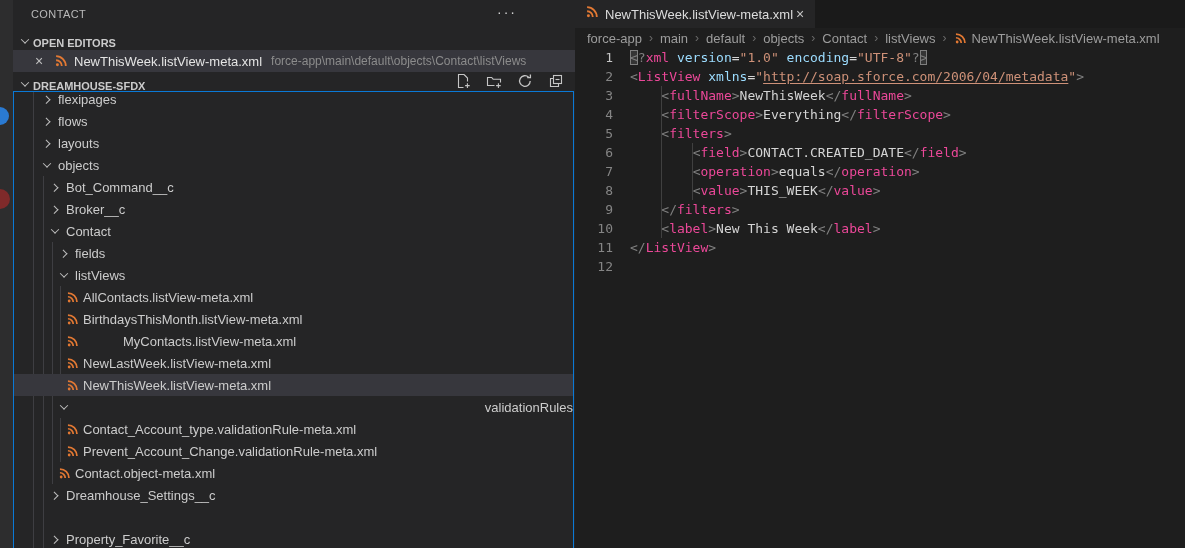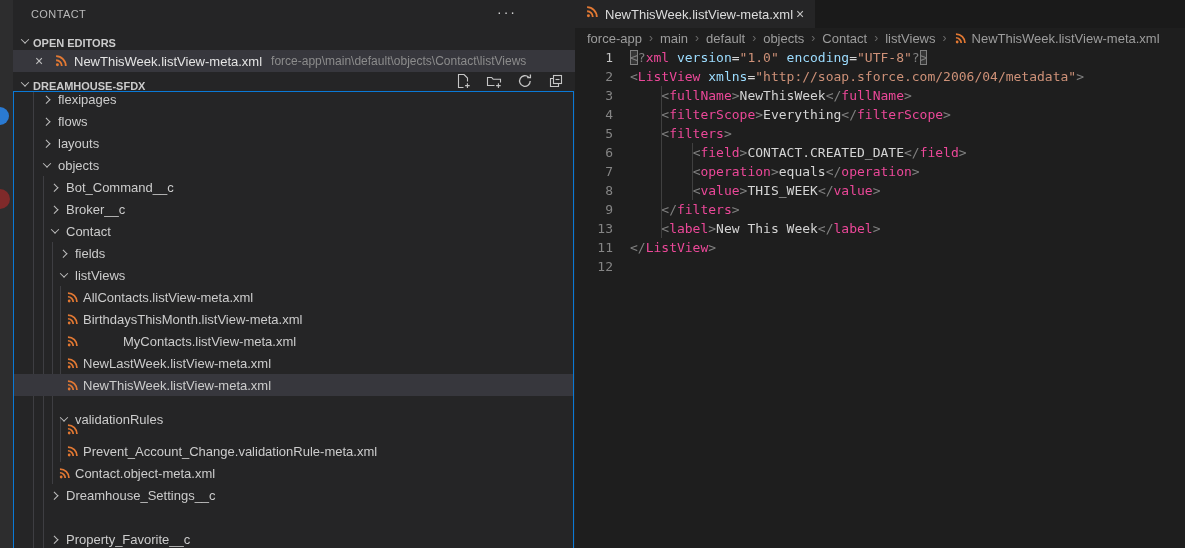--- a/index.html
+++ b/index.html
@@ -64,21 +64,21 @@
     font-family:"DejaVu Sans Mono",monospace; font-size:13px; line-height:19px; }
   .cl { display:flex; height:19px; white-space:pre; }
   .ln { width:38px; text-align:right; color:#858585; flex:none; user-select:none; }
   .ln.act { color:#c6c6c6; }
   .lc { margin-left:17px; }
   .tk-k { color:#808080; }
   .tk-t { color:#ec4899; }
   .tk-a { color:#9cdcfe; }
   .tk-s { color:#ce9178; }
   .tk-x { color:#d4d4d4; }
-  .lnk { text-underline-offset:2px; }
+  .lnk { text-decoration:underline; text-underline-offset:2px; }
   .bm { outline:1px solid #7f7f7f; outline-offset:-1px; background:rgba(115,115,115,.28); }
   .cguide { position:absolute; width:1px; background:#404040; }
 </style>
 </head>
 <body>
 
 <div class="stage">
 
   <div class="activity">
     <div class="badge blue" style="background: rgb(42, 122, 210);"></div>
@@ -249,34 +249,35 @@
         <div class="trow sel" style="top: 282px; padding-left: 50px;">
           <span class="fico">
             <svg width="13" height="13" viewBox="0 0 16 16">
               <circle cx="3.9" cy="12.3" r="1.7" fill="#e37933"></circle>
               <path d="M2.4 7.1a6.5 6.5 0 0 1 6.5 6.5" fill="none" stroke="#e37933" stroke-width="2.1"></path>
               <path d="M2.4 2.5a11.1 11.1 0 0 1 11.1 11.1" fill="none" stroke="#e37933" stroke-width="2.1"></path>
             </svg>
           </span>
           <span class="label">NewThisWeek.listView-meta.xml</span>
         </div>
-        <div class="trow" style="top: 316px; padding-left: 42px;">
+        <div class="trow" style="top: 304px; padding-left: 42px; justify-content: space-between;">
           <span class="chevbox">
             <span class="chev down"></span>
           </span>
           <span class="label">validationRules</span>
         </div>
         <div class="trow" style="top: 326px; padding-left: 50px;">
           <span class="fico">
             <svg width="13" height="13" viewBox="0 0 16 16">
               <circle cx="3.9" cy="12.3" r="1.7" fill="#e37933"></circle>
               <path d="M2.4 7.1a6.5 6.5 0 0 1 6.5 6.5" fill="none" stroke="#e37933" stroke-width="2.1"></path>
               <path d="M2.4 2.5a11.1 11.1 0 0 1 11.1 11.1" fill="none" stroke="#e37933" stroke-width="2.1"></path>
             </svg>
           </span>
+          <span class="label">Contact_Account_type.validationRule-meta.xml</span>
         </div>
         <div class="trow" style="top: 370px; padding-left: 42px;">
           <span class="fico">
             <svg width="13" height="13" viewBox="0 0 16 16">
               <circle cx="3.9" cy="12.3" r="1.7" fill="#e37933"></circle>
               <path d="M2.4 7.1a6.5 6.5 0 0 1 6.5 6.5" fill="none" stroke="#e37933" stroke-width="2.1"></path>
               <path d="M2.4 2.5a11.1 11.1 0 0 1 11.1 11.1" fill="none" stroke="#e37933" stroke-width="2.1"></path>
             </svg>
           </span>
           <span class="label">Contact.object-meta.xml</span>
@@ -345,19 +346,19 @@
         <div class="cguide" style="left: 117px; top: 95px; height: 57px;"></div>
         <div class="cl"><span class="ln act">1</span><span class="lc"><span class="tk-k bm">&lt;</span><span class="tk-k">?</span><span class="tk-t">xml</span><span class="tk-x"> </span><span class="tk-a">version</span><span class="tk-x">=</span><span class="tk-s">"1.0"</span><span class="tk-x"> </span><span class="tk-a">encoding</span><span class="tk-x">=</span><span class="tk-s">"UTF-8"</span><span class="tk-k">?</span><span class="tk-k bm">&gt;</span></span></div>
         <div class="cl"><span class="ln">2</span><span class="lc"><span class="tk-k">&lt;</span><span class="tk-t">ListView</span><span class="tk-x"> </span><span class="tk-a">xmlns</span><span class="tk-x">=</span><span class="tk-s">"</span><span class="tk-s lnk">http://soap.sforce.com/2006/04/metadata</span><span class="tk-s">"</span><span class="tk-k">&gt;</span></span></div>
         <div class="cl"><span class="ln">3</span><span class="lc"><span class="tk-x">    </span><span class="tk-k">&lt;</span><span class="tk-t">fullName</span><span class="tk-k">&gt;</span><span class="tk-x">NewThisWeek</span><span class="tk-k">&lt;/</span><span class="tk-t">fullName</span><span class="tk-k">&gt;</span></span></div>
         <div class="cl"><span class="ln">4</span><span class="lc"><span class="tk-x">    </span><span class="tk-k">&lt;</span><span class="tk-t">filterScope</span><span class="tk-k">&gt;</span><span class="tk-x">Everything</span><span class="tk-k">&lt;/</span><span class="tk-t">filterScope</span><span class="tk-k">&gt;</span></span></div>
         <div class="cl"><span class="ln">5</span><span class="lc"><span class="tk-x">    </span><span class="tk-k">&lt;</span><span class="tk-t">filters</span><span class="tk-k">&gt;</span></span></div>
         <div class="cl"><span class="ln">6</span><span class="lc"><span class="tk-x">        </span><span class="tk-k">&lt;</span><span class="tk-t">field</span><span class="tk-k">&gt;</span><span class="tk-x">CONTACT.CREATED_DATE</span><span class="tk-k">&lt;/</span><span class="tk-t">field</span><span class="tk-k">&gt;</span></span></div>
         <div class="cl"><span class="ln">7</span><span class="lc"><span class="tk-x">        </span><span class="tk-k">&lt;</span><span class="tk-t">operation</span><span class="tk-k">&gt;</span><span class="tk-x">equals</span><span class="tk-k">&lt;/</span><span class="tk-t">operation</span><span class="tk-k">&gt;</span></span></div>
         <div class="cl"><span class="ln">8</span><span class="lc"><span class="tk-x">        </span><span class="tk-k">&lt;</span><span class="tk-t">value</span><span class="tk-k">&gt;</span><span class="tk-x">THIS_WEEK</span><span class="tk-k">&lt;/</span><span class="tk-t">value</span><span class="tk-k">&gt;</span></span></div>
         <div class="cl"><span class="ln">9</span><span class="lc"><span class="tk-x">    </span><span class="tk-k">&lt;/</span><span class="tk-t">filters</span><span class="tk-k">&gt;</span></span></div>
-        <div class="cl"><span class="ln">13</span><span class="lc"><span class="tk-x">    </span><span class="tk-k">&lt;</span><span class="tk-t">label</span><span class="tk-k">&gt;</span><span class="tk-x">New This Week</span><span class="tk-k">&lt;/</span><span class="tk-t">label</span><span class="tk-k">&gt;</span></span></div>
+        <div class="cl"><span class="ln">10</span><span class="lc"><span class="tk-x">    </span><span class="tk-k">&lt;</span><span class="tk-t">label</span><span class="tk-k">&gt;</span><span class="tk-x">New This Week</span><span class="tk-k">&lt;/</span><span class="tk-t">label</span><span class="tk-k">&gt;</span></span></div>
         <div class="cl"><span class="ln">11</span><span class="lc"><span class="tk-k">&lt;/</span><span class="tk-t">ListView</span><span class="tk-k">&gt;</span></span></div>
         <div class="cl"><span class="ln">12</span><span class="lc"></span></div>
       </div>
   </div>
 
 </div>
 
 </body></html>

